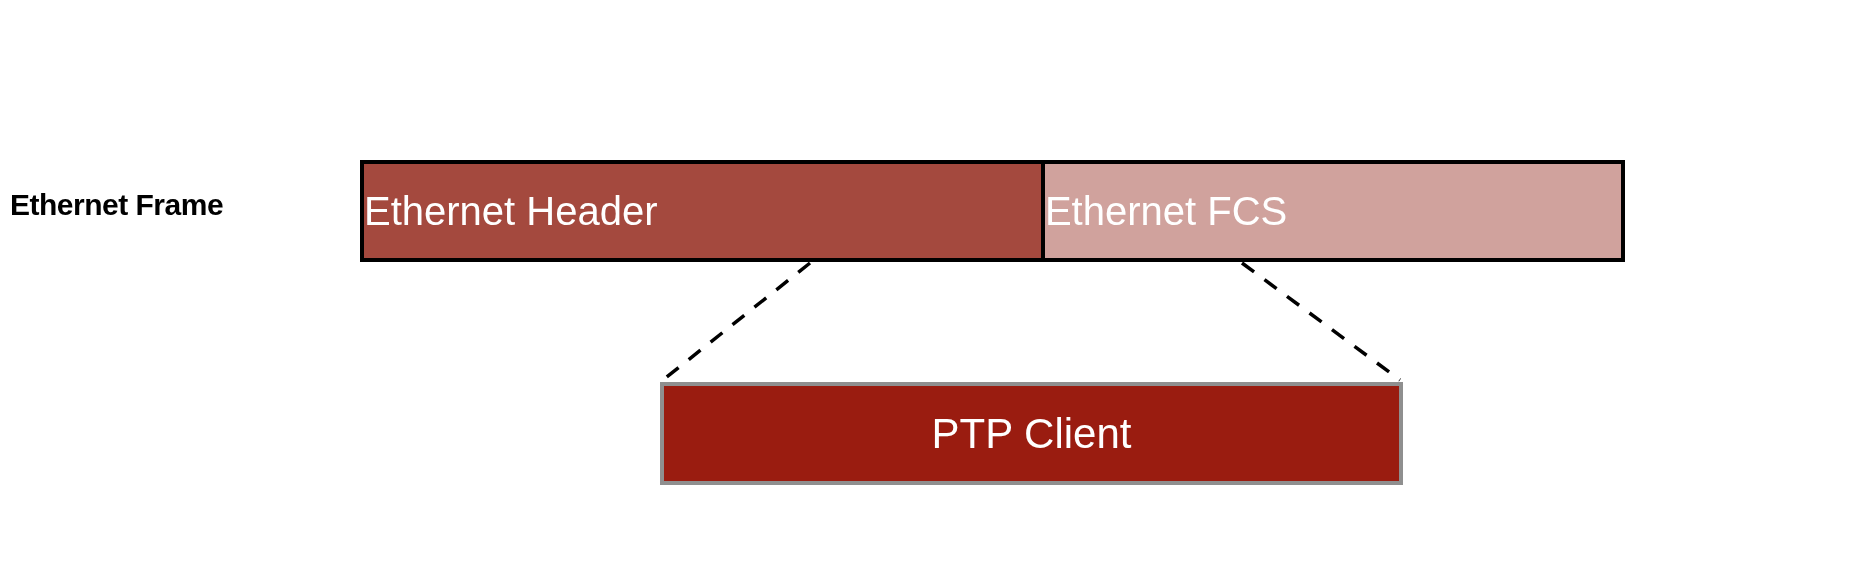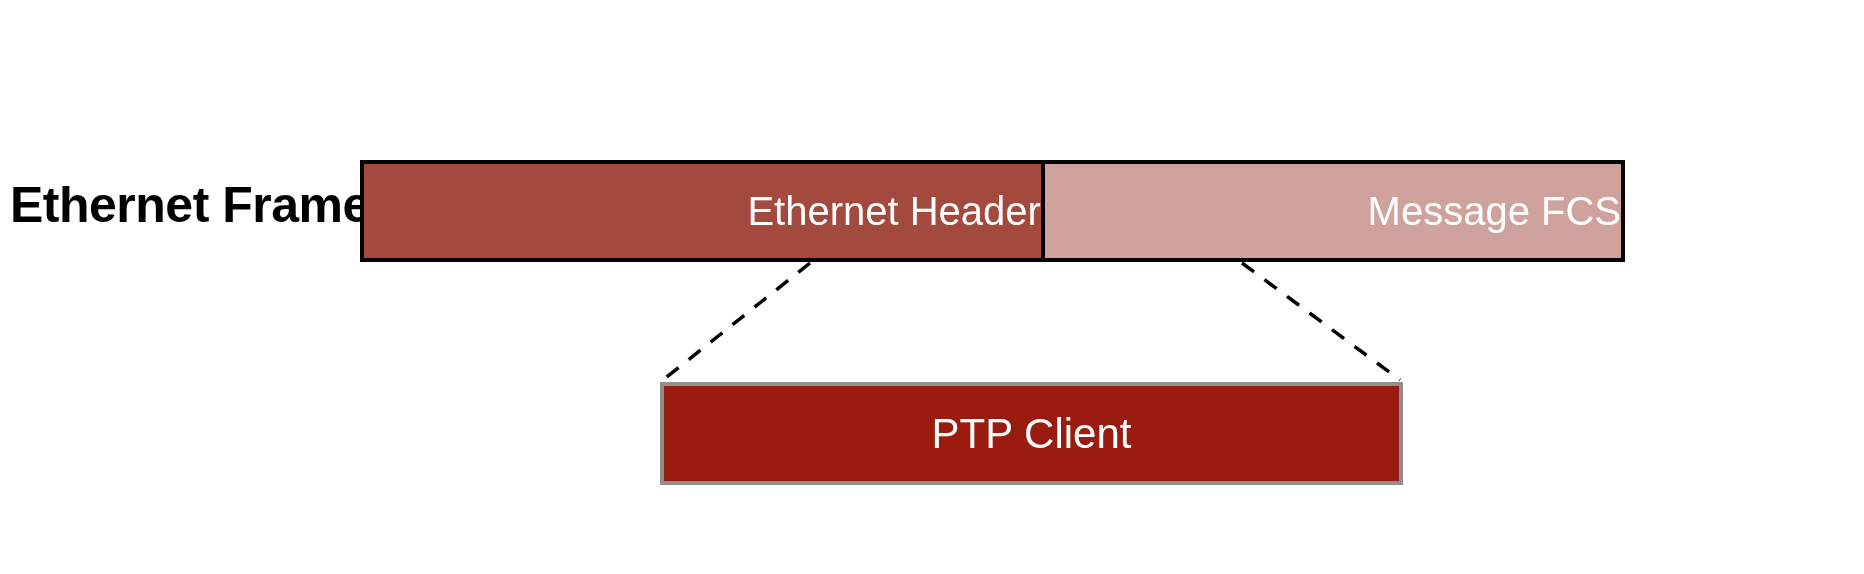--- a/index.html
+++ b/index.html
@@ -18,40 +18,40 @@
     position: absolute;
     inset: 0;
   }
   .frame-title {
     position: absolute;
     left: 10px;
     top: 154px;
     height: 102px;
     display: flex;
     align-items: center;
-    font-size: 50px;
+    font-size: 30px;
     font-weight: bold;
     letter-spacing: -0.5px;
     color: var(--title_text, #000);
     white-space: nowrap;
   }
   .frame-row {
     position: absolute;
     left: 360px;
     top: 160px;
     width: 1265px;
     height: 102px;
     box-sizing: border-box;
     border: 4px solid var(--frame_border, #000);
     display: flex;
   }
   .segment {
     display: flex;
     align-items: center;
-    justify-content: flex-end;
+    justify-content: flex-start;
     box-sizing: border-box;
     color: var(--label_text, #fff);
     font-size: 40px;
     white-space: nowrap;
     overflow: hidden;
   }
   .segment + .segment {
     border-left: 4px solid var(--frame_border, #000);
   }
   .segment.header { flex: 450 0 0; background: var(--header_fill, #A4493E); }
@@ -102,21 +102,21 @@
 
 <div class="canvas">
 
   <div class="frame-title">Ethernet Frame</div>
 
   <div class="frame-row">
     <div class="segment header">
       <span>Ethernet Header</span>
     </div>
     <div class="segment fcs">
-      <span>Message FCS</span>
+      <span>Ethernet FCS</span>
     </div>
   </div>
 
   <svg class="connector-svg" viewBox="0 0 1864 574">
     <line x1="810" y1="263" x2="663" y2="380"></line>
     <line x1="1242" y1="263" x2="1400" y2="380"></line>
   </svg>
 
   <div class="ptp-box">
     <span>PTP Client</span>

